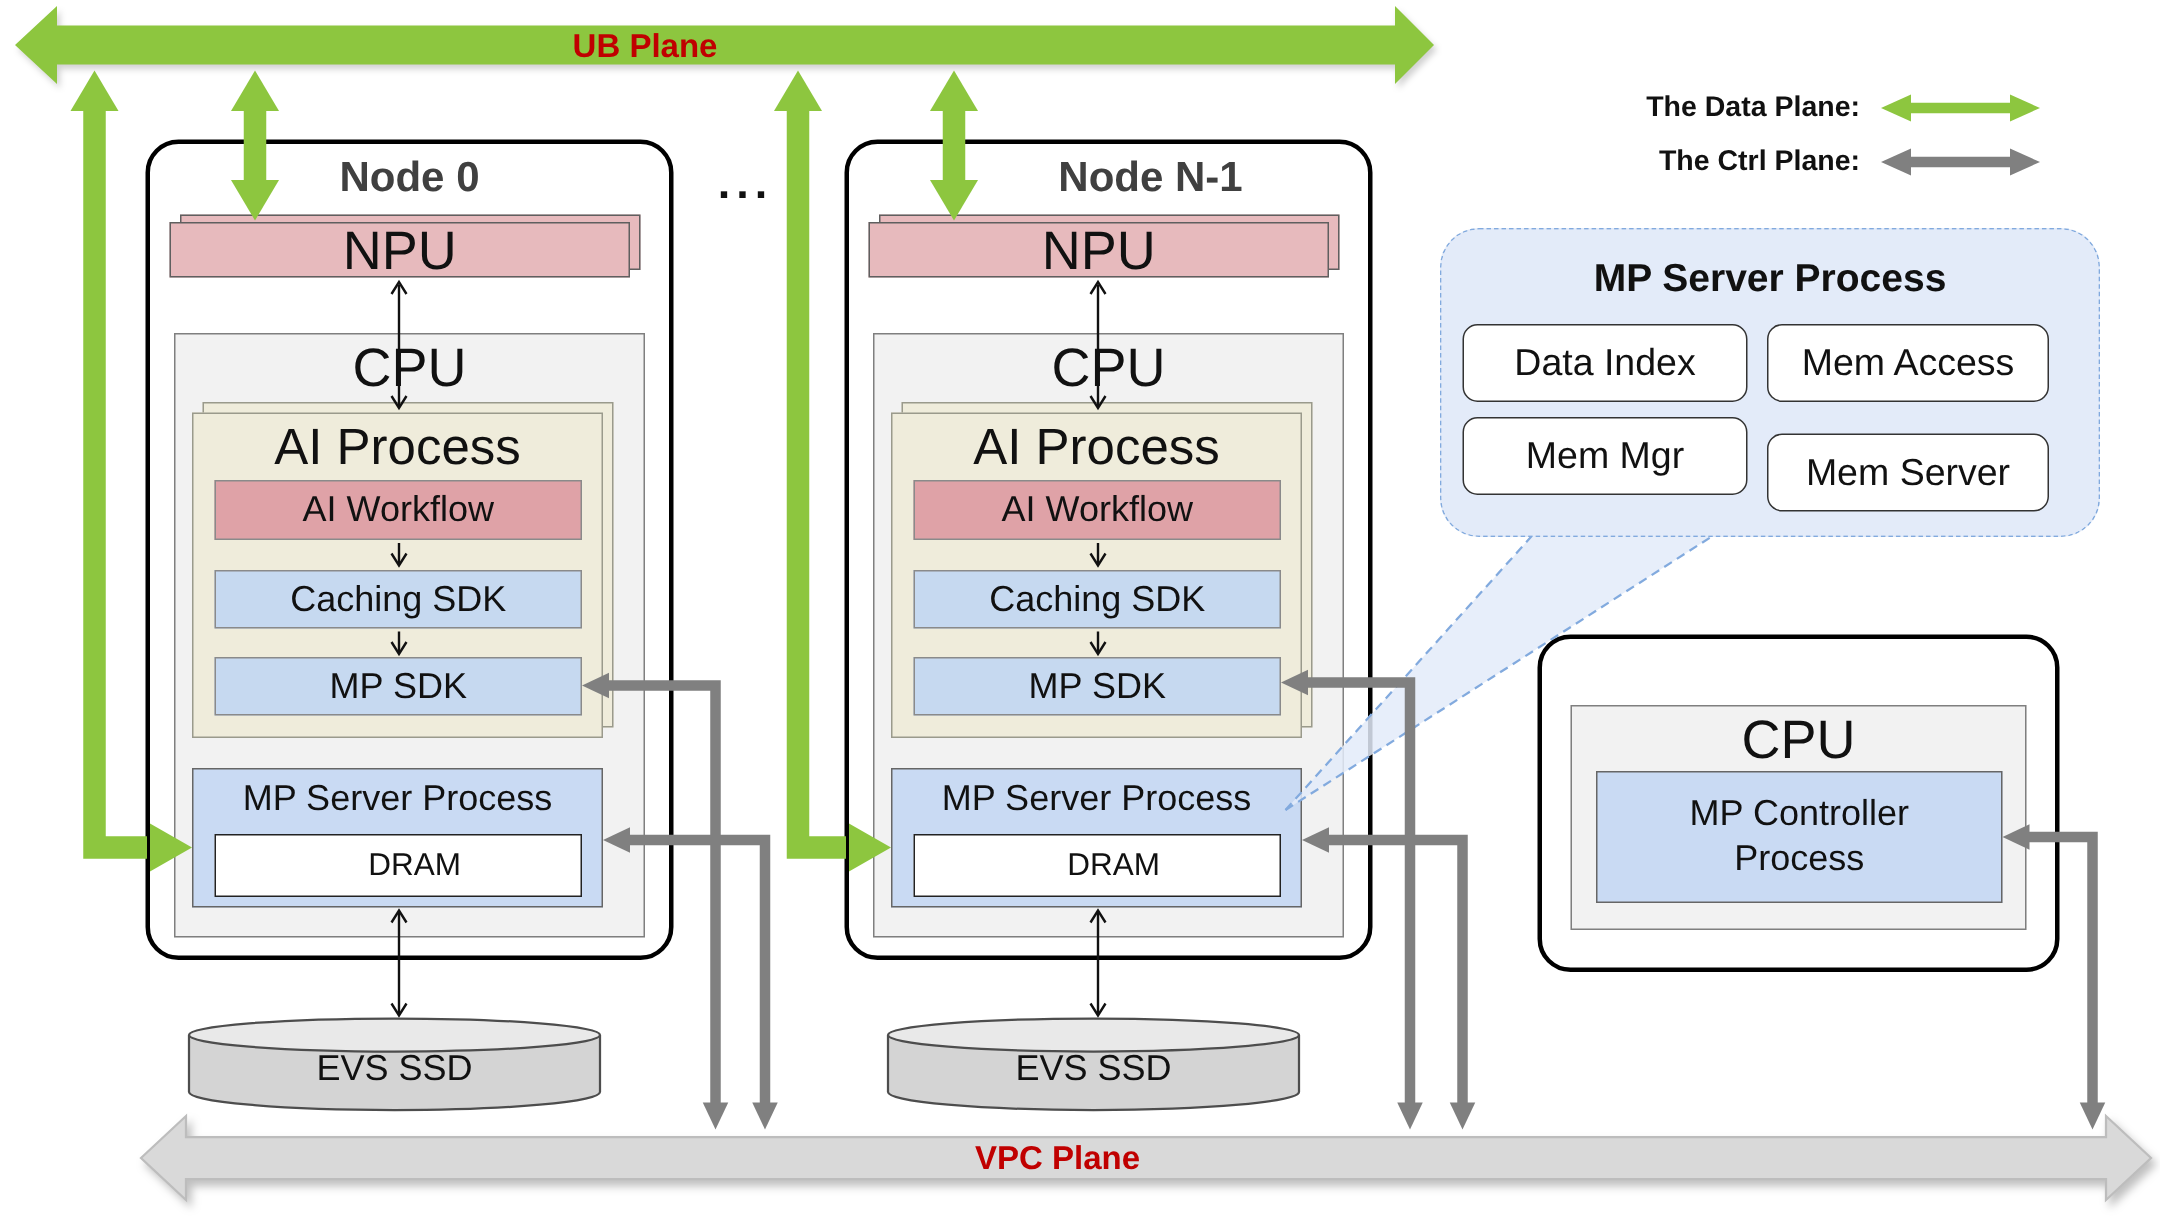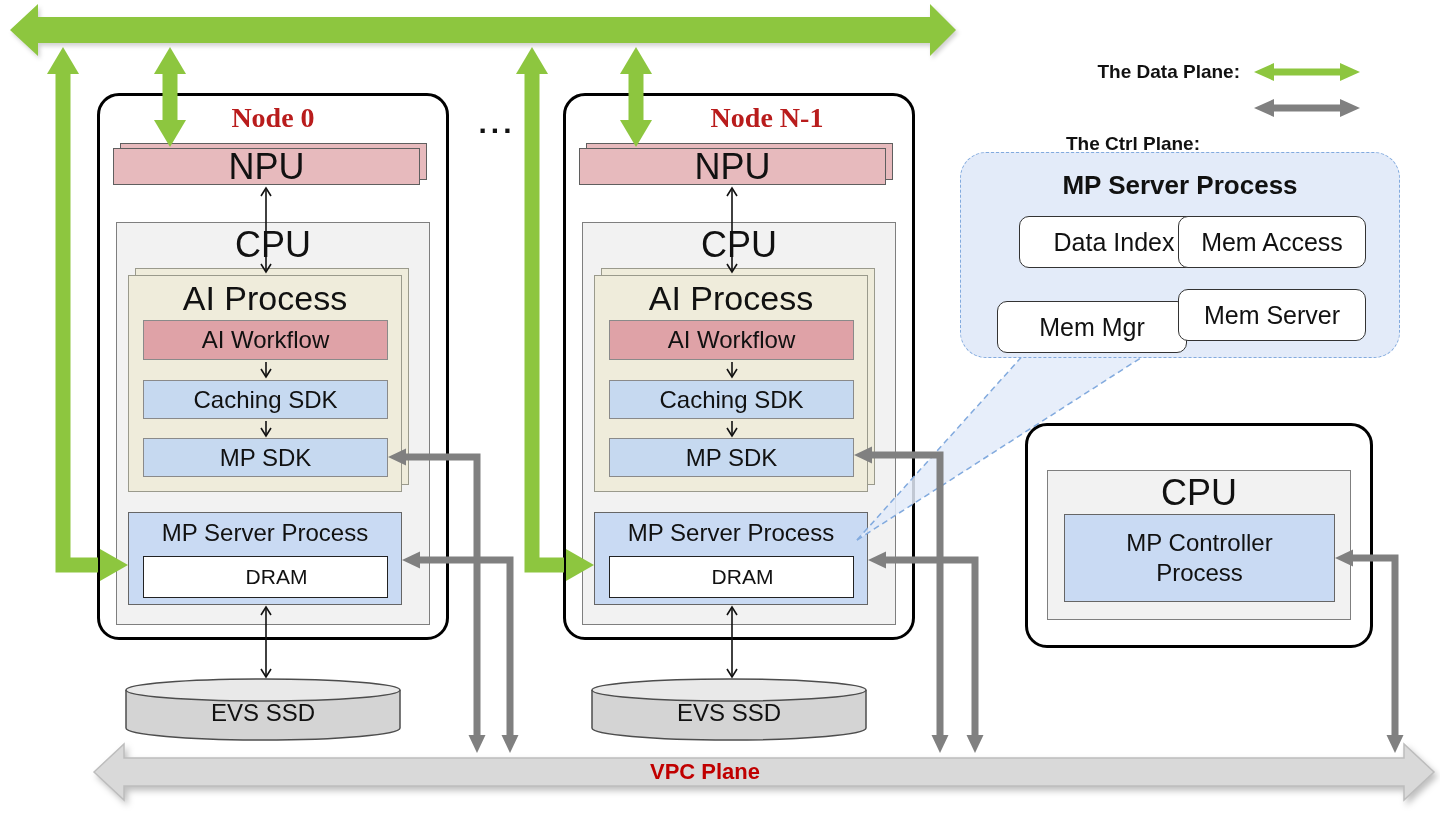--- a/index.html
+++ b/index.html
@@ -10,21 +10,21 @@
   .abs{position:absolute;}
   svg.layer{position:absolute;left:0;top:0;width:1440px;height:821px;}
   #base{z-index:0;}
   #tail{z-index:2;}
   #overlay{z-index:3;pointer-events:none;}
   .lbl{display:flex;align-items:center;justify-content:center;text-align:center;}
   
   .plane-label{z-index:1;font-weight:700;font-size:22px;color:var(--plane-label-red);}
   
   .node{z-index:1;background:#fff;border:3px solid #000;border-radius:22px;box-sizing:border-box;}
-  .node-title{z-index:2;font-weight:700;font-size:28px;color:#b91c1c;font-family:Liberation Serif, serif;}
+  .node-title{z-index:2;font-weight:700;font-size:28px;color:#404040;}
   .box{z-index:1;box-sizing:border-box;}
   .npu{background:var(--npu-pink);border:1.5px solid #5f5f5f;}
   .cpu{background:var(--cpu-gray);border:1.5px solid #7f7f7f;}
   .beige{background:var(--process-beige);border:1.5px solid #9a9a8c;}
   .rose{background:var(--workflow-pink);border:1.5px solid #8a8a8a;}
   .blue{background:var(--sdk-blue);border:1.5px solid #8a8a8a;}
   .srv{background:var(--server-blue);border:1.5px solid #666;}
   .dram{background:#fff;border:1.5px solid #222;padding-left:22px;}
   .t28{font-size:36px;} .t25{font-size:34px;} .t24{font-size:24px;} .t21{font-size:21px;}
   .cyl-label{z-index:1;font-size:24px;}
@@ -55,24 +55,25 @@
       <polygon points="1254,72 1274,63 1274,81" style="fill:var(--data-plane-green)"></polygon>
       <polygon points="1360,72 1340,63 1340,81" style="fill:var(--data-plane-green)"></polygon>
     </g>
     <g>
       <line x1="1272" y1="108" x2="1342" y2="108" style="stroke:var(--ctrl-plane-gray);stroke-width:7"></line>
       <polygon points="1254,108 1274,99 1274,117" style="fill:var(--ctrl-plane-gray)"></polygon>
       <polygon points="1360,108 1340,99 1340,117" style="fill:var(--ctrl-plane-gray)"></polygon>
     </g>
   </svg>
 
+  <div class="abs lbl plane-label" style="left:330px;top:17px;width:200px;height:28px;">UB Plane</div>
   <div class="abs lbl plane-label" style="left:600px;top:758px;width:210px;height:28px;">VPC Plane</div>
 
   <div class="abs legend-text" style="left:1040px;top:59px;width:200px;">The Data Plane:</div>
-  <div class="abs legend-text" style="left:1000px;top:95px;width:200px;margin-top:36px;">The Ctrl Plane:</div>
+  <div class="abs legend-text" style="left:1040px;top:95px;width:200px;">The Ctrl Plane:</div>
 
   <div class="abs node" style="left:97px;top:93px;width:352px;height:547px;"></div>
   <div class="abs lbl node-title" style="left:97px;top:102px;width:352px;height:32px;">Node 0</div>
   <div class="abs box npu" style="left:120px;top:143px;width:307px;height:37px;"></div>
   <div class="abs box npu lbl t28" style="left:113px;top:148px;width:307px;height:37px;">NPU</div>
   <div class="abs box cpu" style="left:116px;top:222px;width:314px;height:403px;"></div>
   <div class="abs lbl t28" style="left:116px;top:228px;width:314px;height:34px;z-index:1;">CPU</div>
   <div class="abs box beige" style="left:135px;top:268px;width:274px;height:217px;"></div>
   <div class="abs box beige" style="left:128px;top:275px;width:274px;height:217px;"></div>
   <div class="abs lbl t25" style="left:128px;top:283px;width:274px;height:30px;z-index:1;">AI Process</div>
@@ -212,18 +213,18 @@
     </g>
     <g>
       <polygon points="1335,558 1353,549.5 1353,566.5" style="fill:var(--ctrl-plane-gray)"></polygon>
       <path d="M1350,558 L1395,558 L1395,740" style="stroke:var(--ctrl-plane-gray);stroke-width:7;fill:none"></path>
       <polygon points="1395,753 1386.5,735 1403.5,735" style="fill:var(--ctrl-plane-gray)"></polygon>
     </g>
   </svg>
 
   <div class="abs callout" style="left:960px;top:152px;width:440px;height:206px;"></div>
   <div class="abs lbl callout-title" style="left:960px;top:168px;width:440px;height:34px;">MP Server Process</div>
-  <div class="abs lbl callout-item" style="left:1019px;top:216px;width:188px;height:50px;">Data Index</div>
+  <div class="abs lbl callout-item" style="left:975px;top:216px;width:188px;height:50px;">Data Index</div>
   <div class="abs lbl callout-item" style="left:1178px;top:216px;width:186px;height:50px;">Mem Access</div>
-  <div class="abs lbl callout-item" style="left:975px;top:301px;width:188px;height:50px;margin-left:22px;">Mem Mgr</div>
+  <div class="abs lbl callout-item" style="left:975px;top:278px;width:188px;height:50px;">Mem Mgr</div>
   <div class="abs lbl callout-item" style="left:1178px;top:289px;width:186px;height:50px;">Mem Server</div>
 
 </div>
 
 </body></html>

